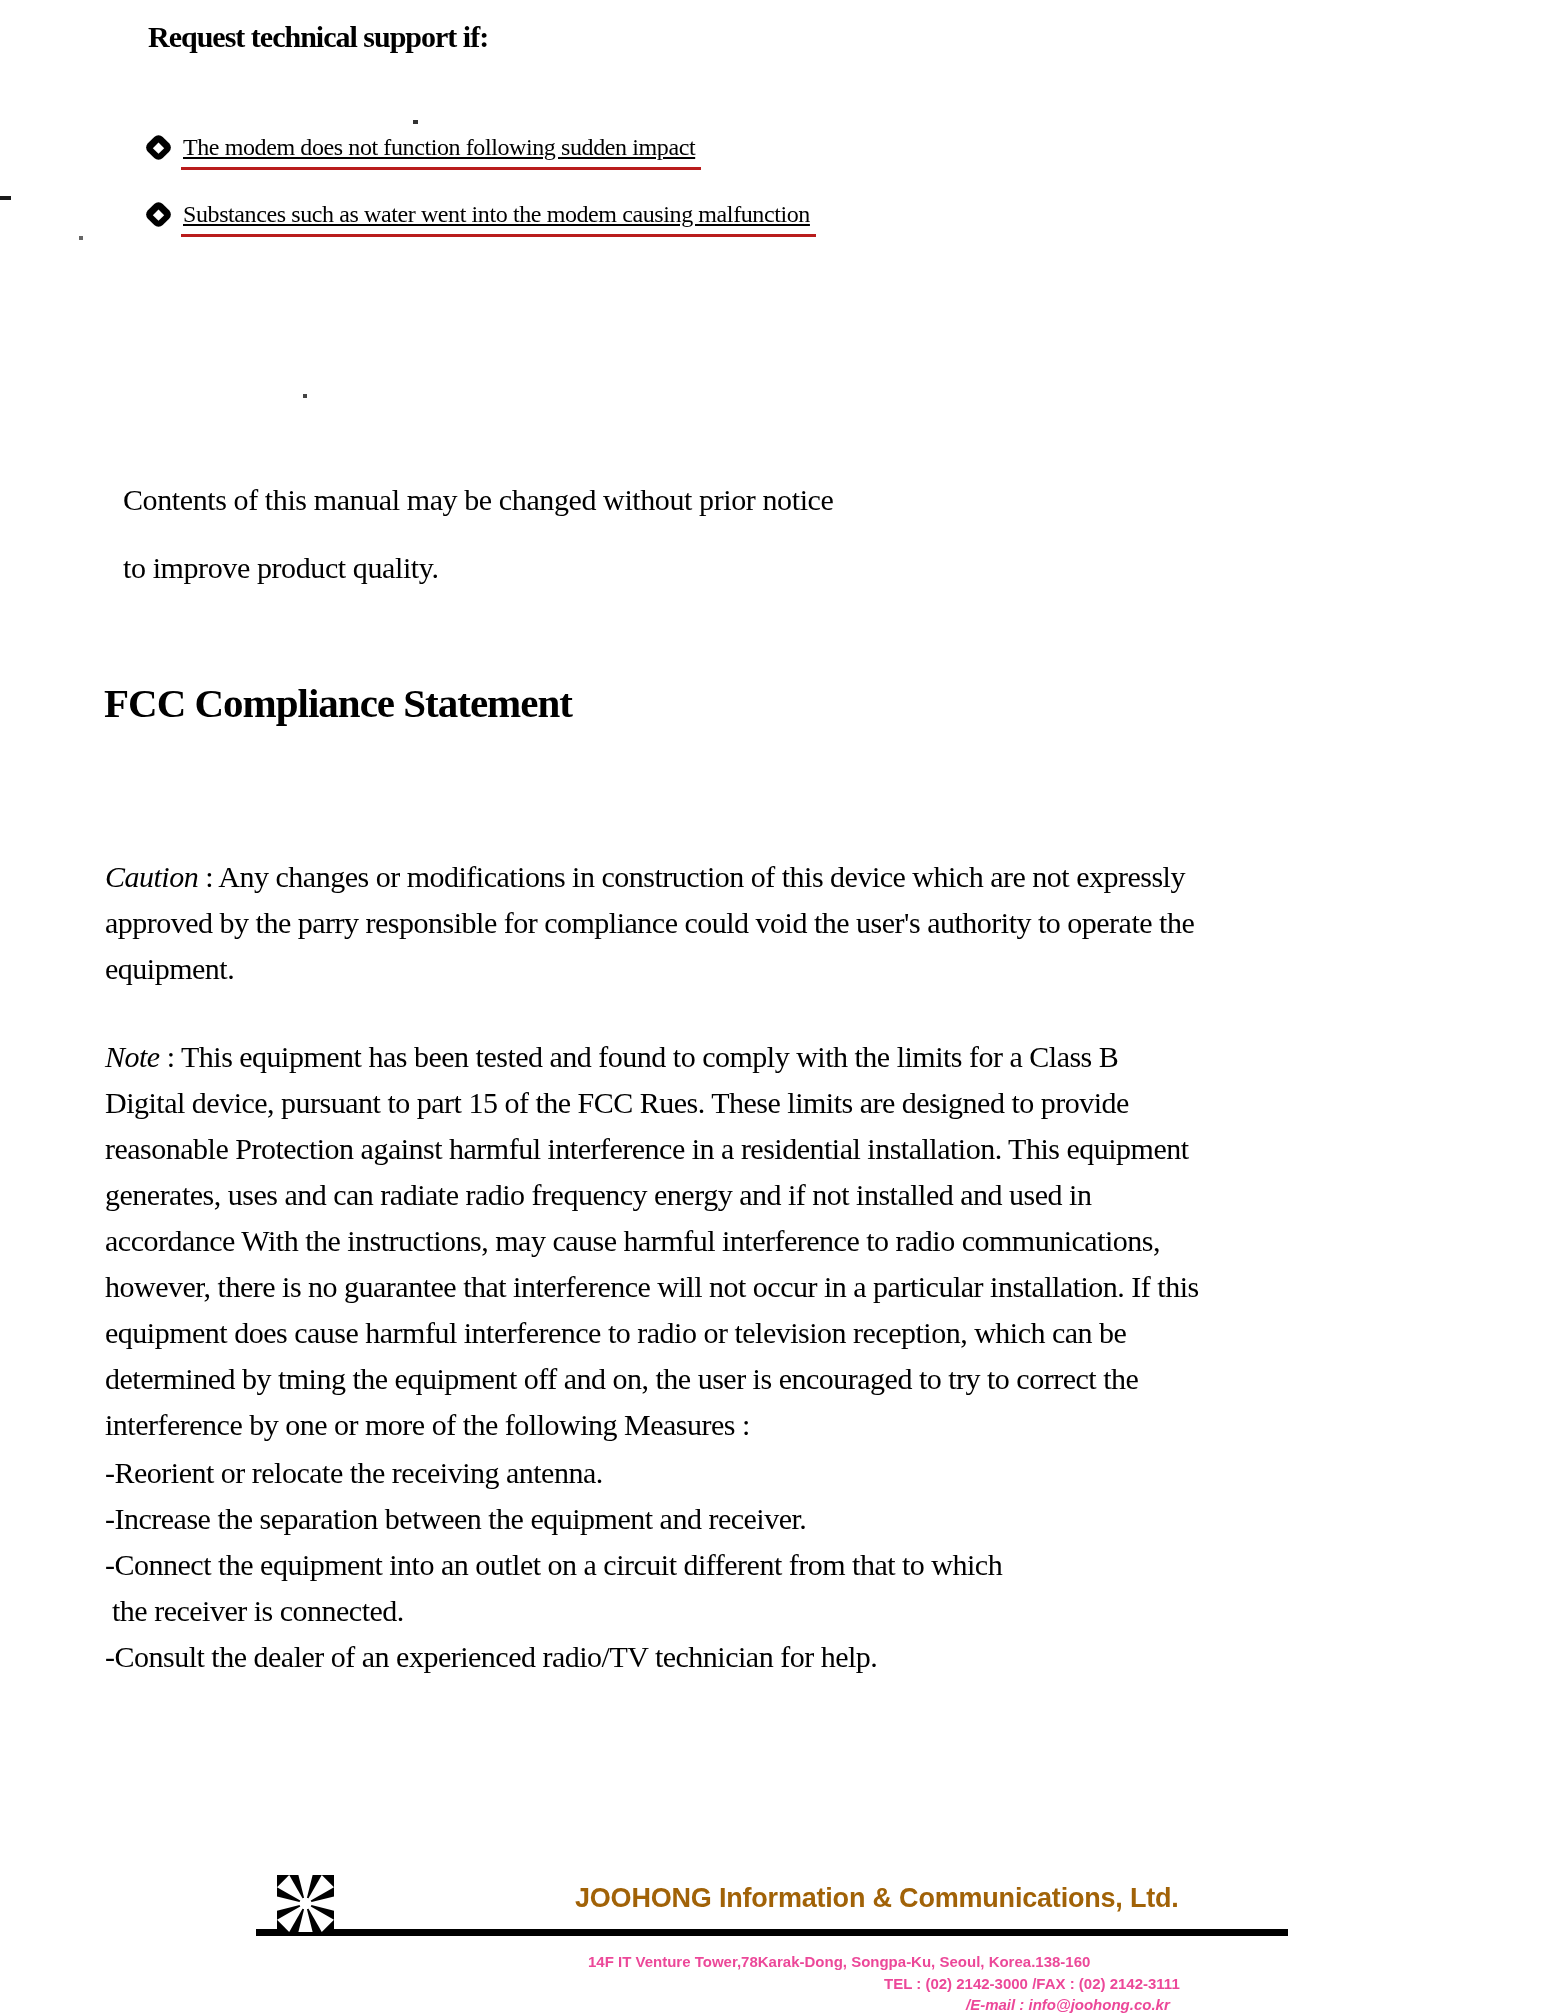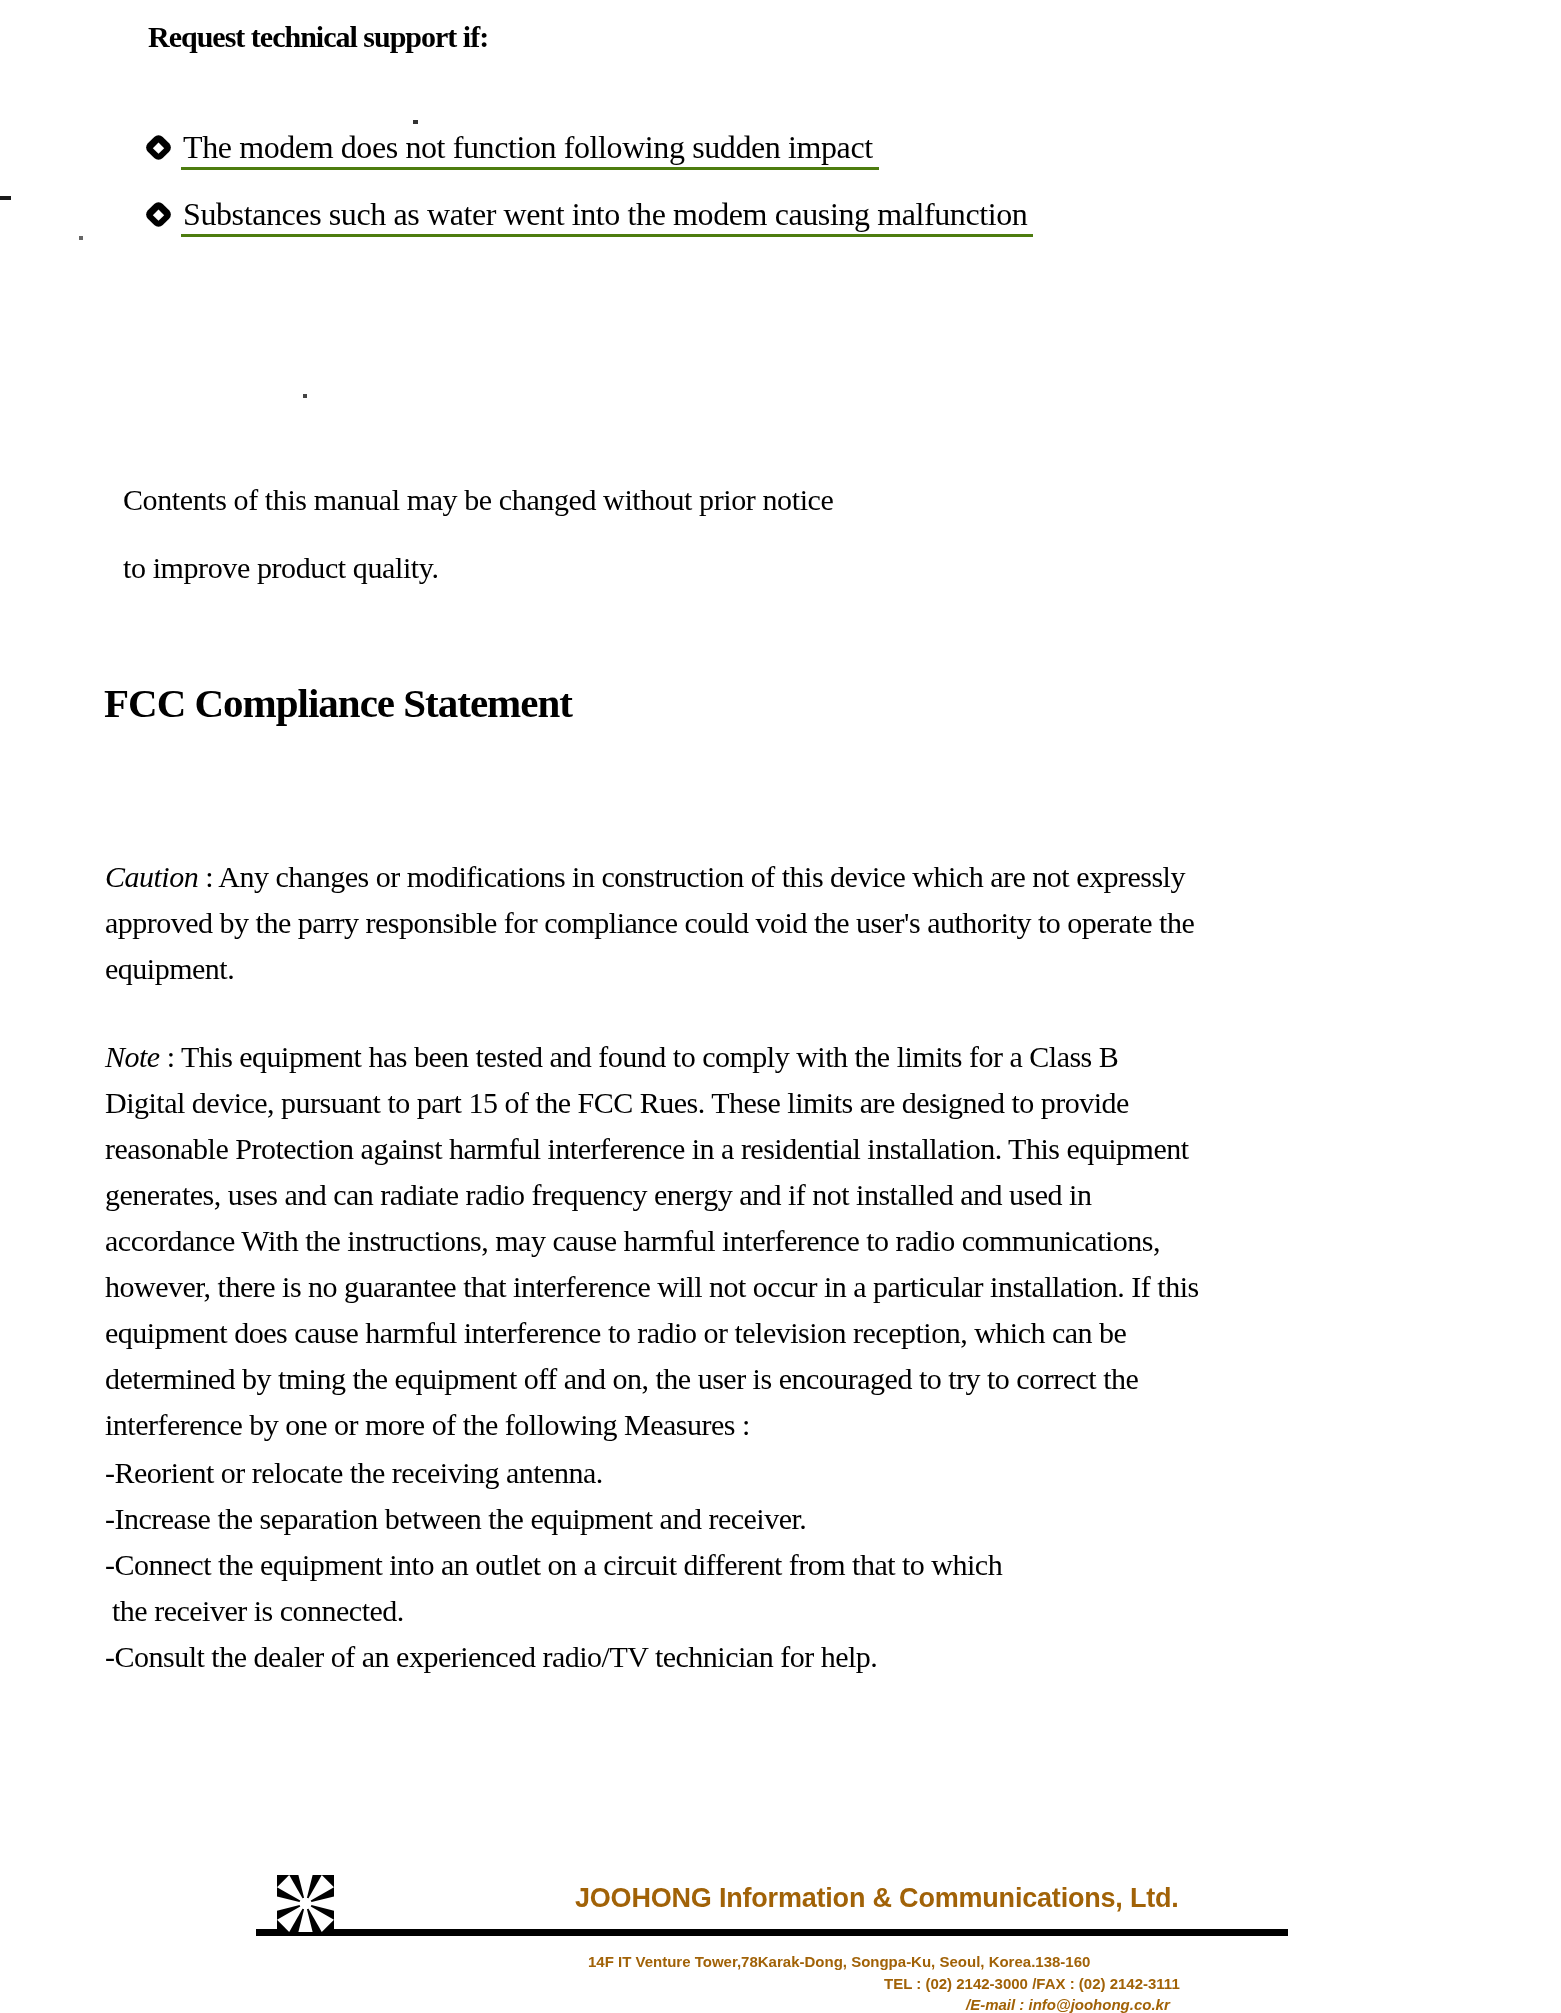--- a/index.html
+++ b/index.html
@@ -24,22 +24,22 @@
   .bullet-row.b2{top:197px;}
   .bullet-row.b3{top:264px;}
   .bullet-row.b4{top:332px;}
   .bullet-glyph{
     width:21px;height:21px;background:#000;border-radius:6px;
     transform:rotate(45deg);margin:7px 12px 0 0;flex:0 0 auto;
     display:flex;align-items:center;justify-content:center;
   }
   .bullet-hole{width:8px;height:8px;background:#fff;}
   .bullet-text{
-    font-size:32px;letter-spacing:-0.4px;
-    border-bottom:3px solid #4d7c0f;padding:0 6px 3px 2px;line-height:34px;
+    font-size:24px;letter-spacing:-0.4px;
+    border-bottom:3px solid #b91c1c;padding:0 6px 3px 2px;line-height:34px;text-decoration:underline;
   }
   
   .notice{
     left:123px;top:466px;font-size:30px;letter-spacing:-0.4px;
     line-height:68px;white-space:pre-line;
   }
   
   .para{
     font-size:30px;letter-spacing:-0.5px;line-height:46px;
     width:1450px;white-space:pre-line;
@@ -52,21 +52,21 @@
     line-height:46px;width:1450px;white-space:pre-line;
   }
   
   .footer-rule{left:256px;top:1929px;width:1032px;height:7px;background:#000;}
   .company-name{
     left:575px;top:1883px;font-family:"Liberation Sans", sans-serif;
     font-size:27px;font-weight:bold;letter-spacing:-0.2px;white-space:nowrap;color:#a16207;
   }
   .addr{
     font-family:"Liberation Sans", sans-serif;font-size:15px;font-weight:bold;
-    letter-spacing:0px;white-space:nowrap;color:#a16207;
+    letter-spacing:0px;white-space:nowrap;color:#ec4899;
   }
   .addr1{left:588px;top:1953px;}
   .addr2{left:884px;top:1975px;}
   .addr3{left:935px;top:1996px;font-style:italic;margin-left:31px;}
   .logo-box{left:277px;top:1875px;width:57px;height:57px;}
   
   .art{background:#333;}
   .art1{left:0px;top:196px;width:11px;height:4px;background:#1a1a1a;}
   .art2{left:79px;top:236px;width:4px;height:4px;background:#666;}
   .art3{left:413px;top:120px;width:5px;height:4px;background:#333;}

